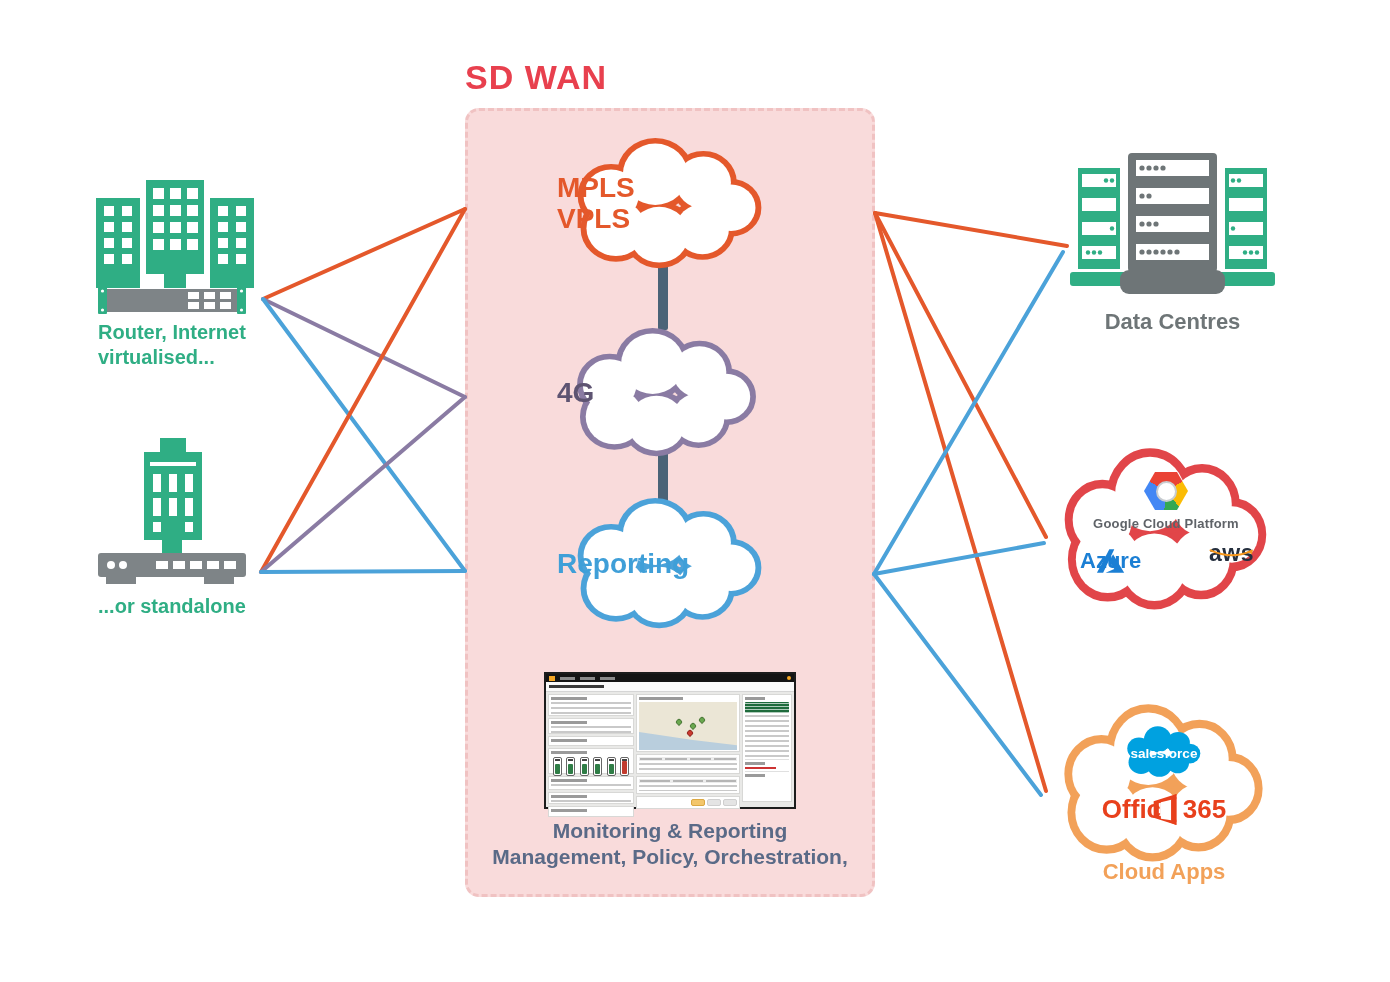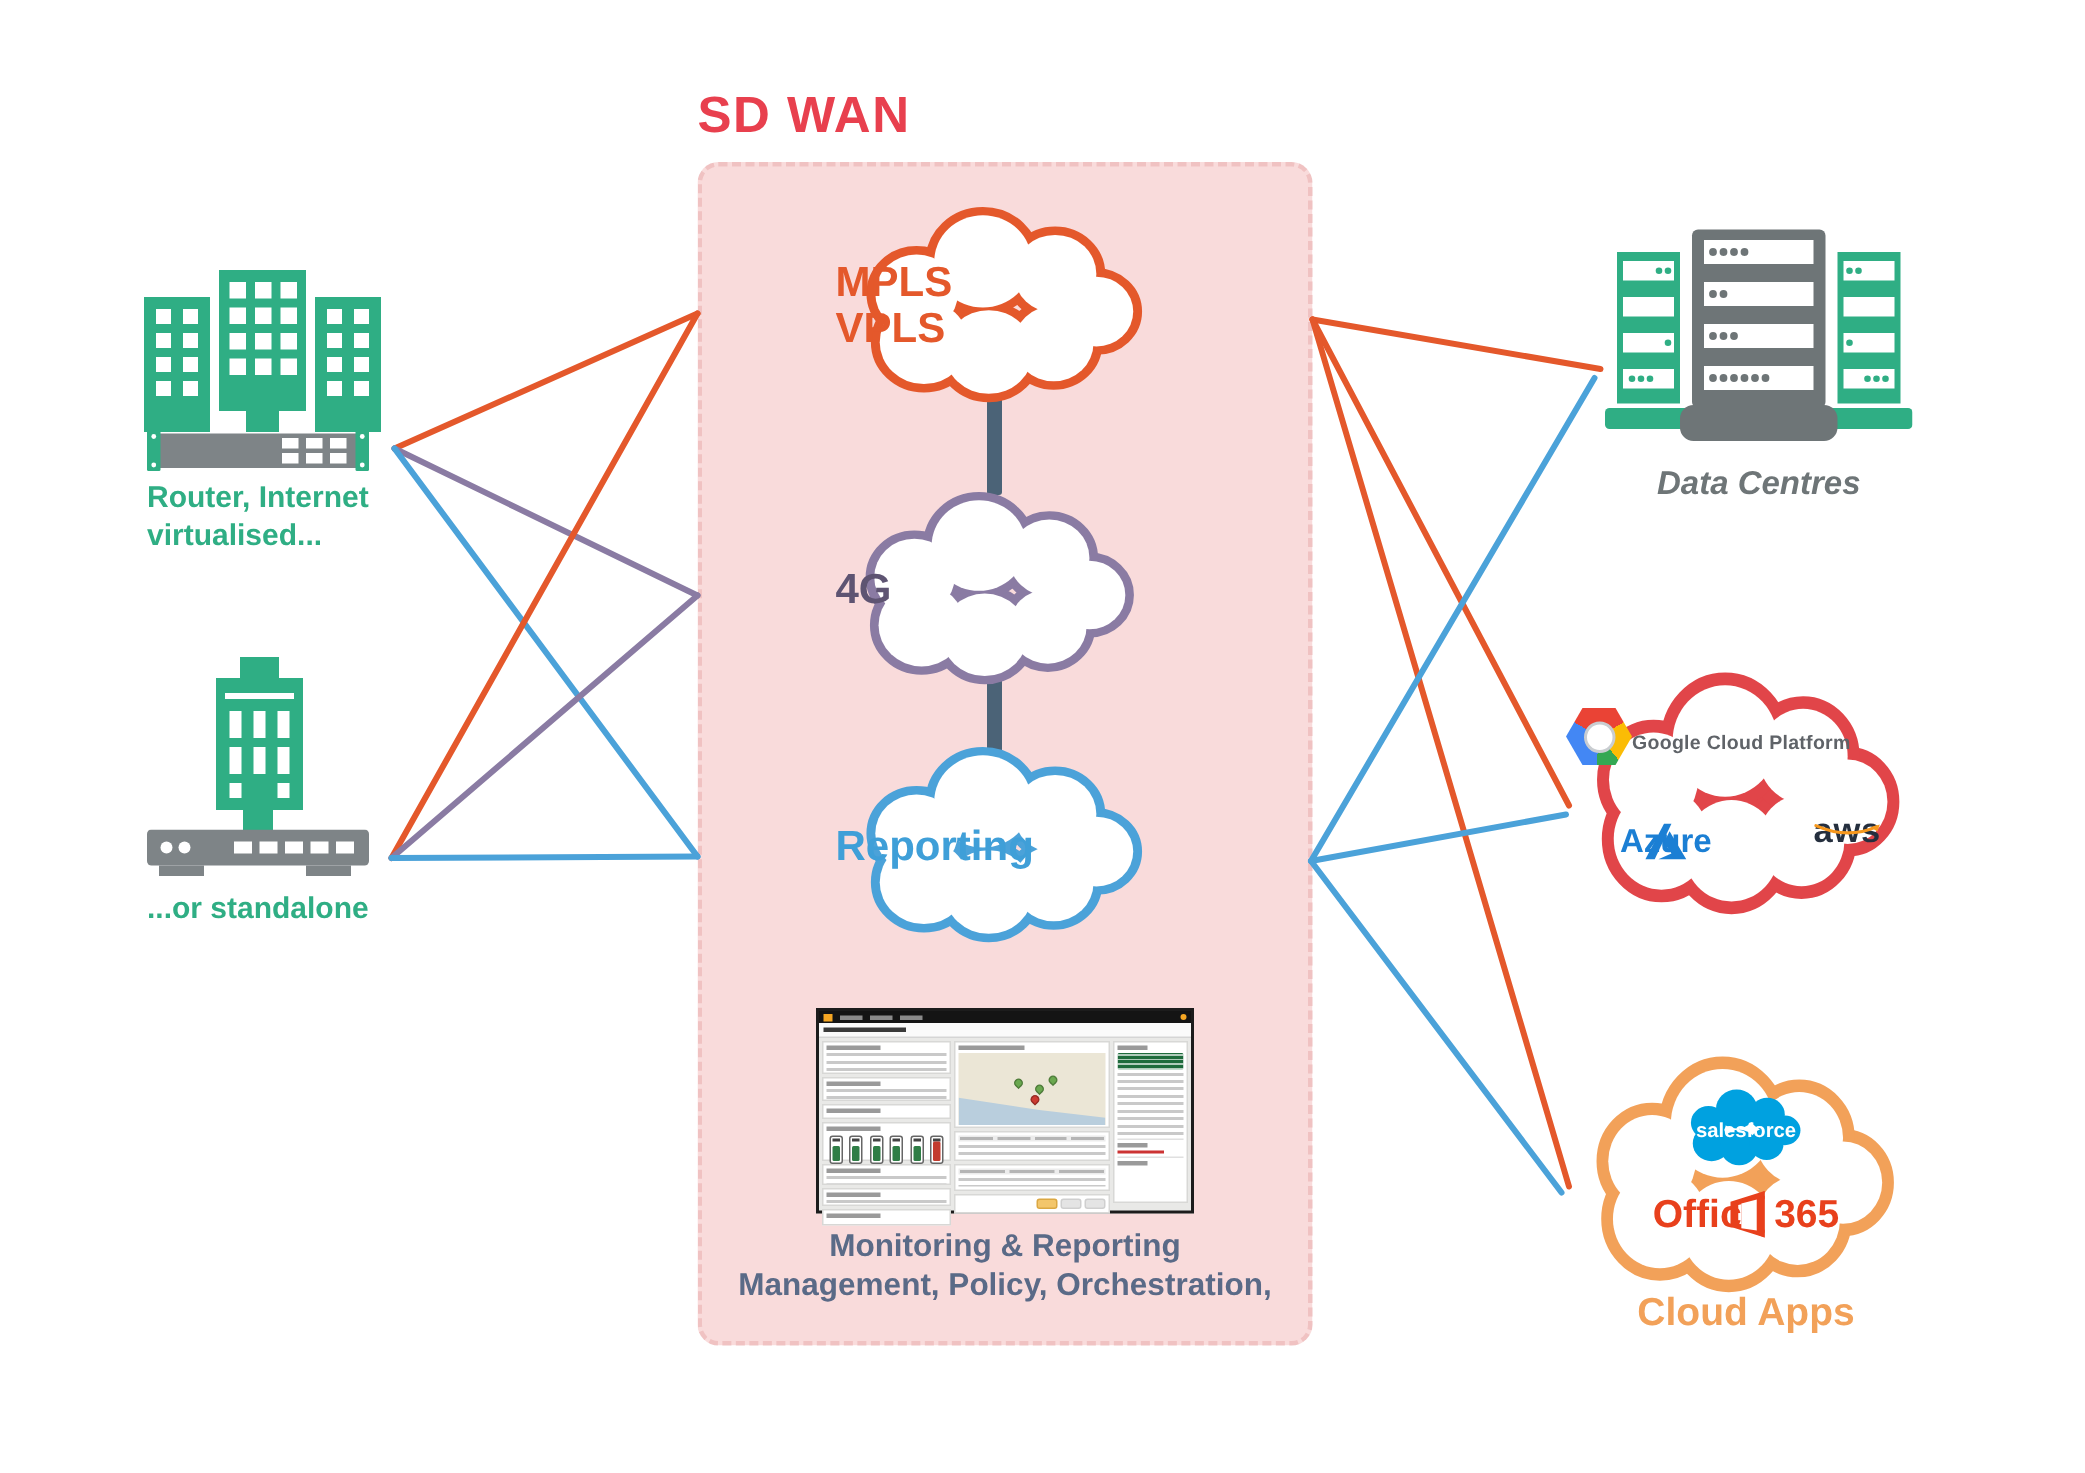--- a/index.html
+++ b/index.html
@@ -32,27 +32,27 @@
   .cloud-label{position:absolute;inset:0;display:flex;flex-direction:column;align-items:flex-start;
                justify-content:center;text-align:center;line-height:1.1;z-index:4;}
   .lbl-mpls{color:var(--orange);font-size:28px;font-weight:600;}
   .lbl-4g{color:#5E5472;font-size:28px;font-weight:600;}
   .lbl-internet{color:#3F9FD8;font-size:28px;font-weight:600;}
 
   
   .cap{position:absolute;text-align:center;line-height:1.25;}
   .cap-mgmt{left:480px;top:818px;width:380px;font-size:21px;color:var(--capslate);font-weight:600;}
   .cap-green{color:var(--green);font-size:20px;font-weight:600;text-align:left;}
-  .cap-dc{left:1070px;top:308px;width:205px;font-size:22px;color:var(--labelgray);font-weight:600;font-style:italic;}
+  .cap-dc{left:1070px;top:308px;width:205px;font-size:22px;color:var(--labelgray);font-weight:600;}
   .cap-svc{left:1044px;top:616px;width:244px;font-size:22px;color:var(--svcred);font-weight:600;}
-  .cap-apps{left:1044px;top:858px;width:240px;font-size:26px;color:var(--appsorange);font-weight:600;}
+  .cap-apps{left:1044px;top:858px;width:240px;font-size:22px;color:var(--appsorange);font-weight:600;}
 
   
   .svc-content{position:absolute;inset:0;z-index:5;}
-  .gcp-wrap{position:absolute;left:0;right:0;top:22px;display:flex;flex-direction:row;align-items:center;}
+  .gcp-wrap{position:absolute;left:0;right:0;top:22px;display:flex;flex-direction:column;align-items:center;}
   .gcp-hex{width:44px;height:38px;position:relative;
            clip-path:polygon(25% 0,75% 0,100% 50%,75% 100%,25% 100%,0 50%);
            background:conic-gradient(from -60deg,#EA4335 0 120deg,#FBBC05 120deg 200deg,#34A853 200deg 245deg,#4387F4 245deg 360deg);}
   .gcp-hex::after{content:"";position:absolute;left:50%;top:50%;width:17px;height:17px;margin:-10.5px 0 0 -10.5px;
                   background:#fff;border:2px solid #c9cdd1;border-radius:50%;}
   .gcp-text{margin-top:6px;font-size:13px;color:var(--gcptext);font-weight:600;letter-spacing:.2px;}
   .azure-wrap{position:absolute;left:36px;top:98px;display:flex;align-items:center;gap:6px;}
   .azure-text{font-size:22px;color:var(--azure);font-weight:600;}
   .aws-wrap{position:absolute;right:34px;top:92px;display:flex;flex-direction:column;align-items:center;}
   .aws-text{font-size:23px;font-weight:bold;color:var(--awsdark);letter-spacing:.5px;line-height:1;}

